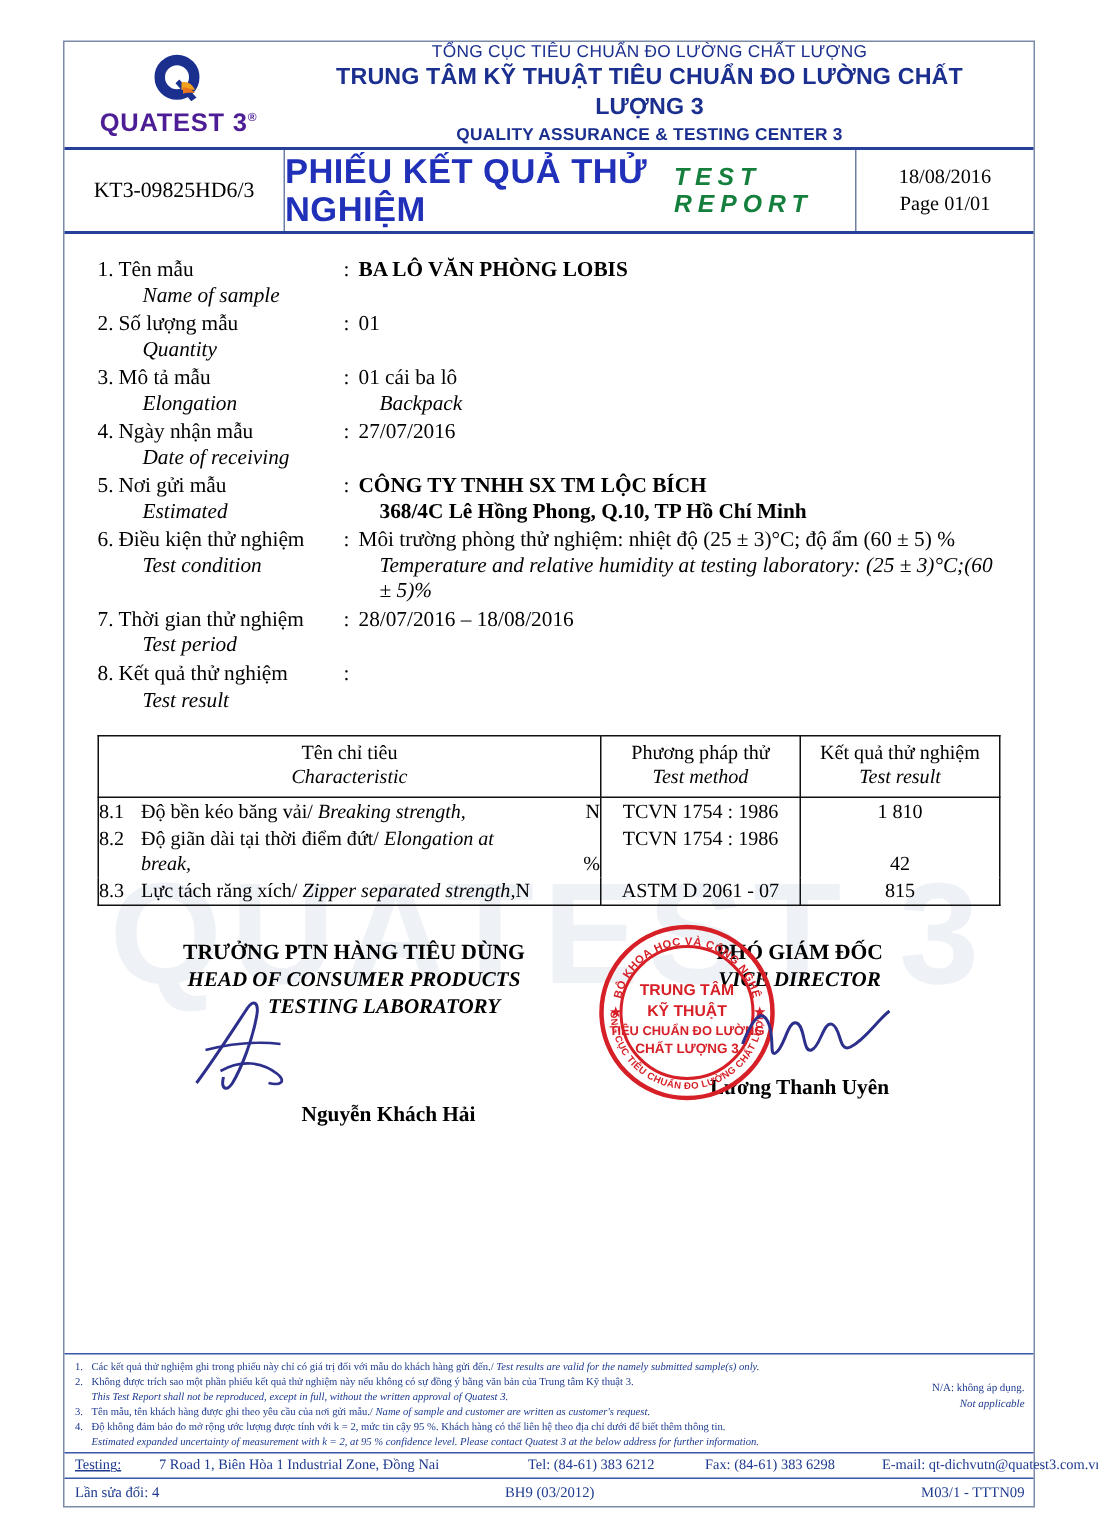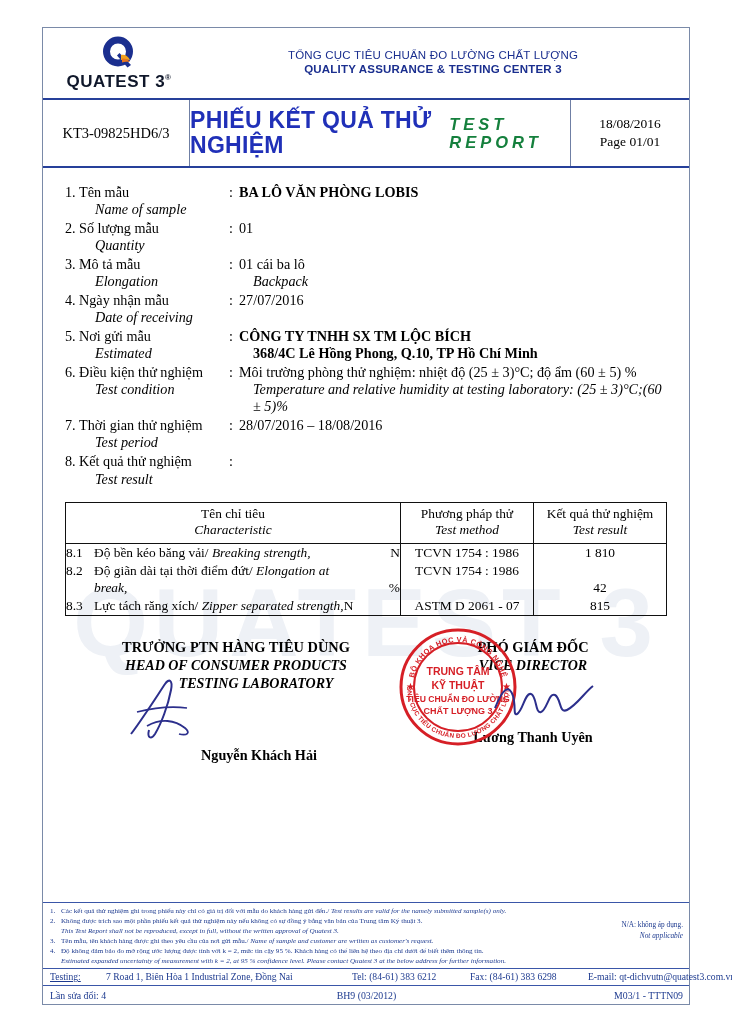--- a/index.html
+++ b/index.html
@@ -49,39 +49,39 @@
     padding-top:2px;
   }
   .logo-q{
     position:relative;width:37px;height:37px;
   }
   .logo-q svg{display:block;}
   .logo-word{
     font-family:"Liberation Sans", sans-serif;
     font-weight:bold;
     font-size:17px;
-    color:#0f172a;
+    color:#4c1d95;
     letter-spacing:0.5px;
     margin-top:-1px;
     white-space:nowrap;
   }
   .logo-word sup{font-size:8px;vertical-align:super;}
   .hdr-titles{
     flex:1;text-align:center;
     font-family:"Liberation Sans", sans-serif;
     color:#1b2f8f;
     padding-right:18px;
   }
   .hdr-l1{font-size:11.5px;font-weight:normal;letter-spacing:.2px;line-height:1.25;}
   .hdr-l2{font-size:15.5px;font-weight:bold;letter-spacing:.1px;line-height:1.3;}
   .hdr-l3{font-size:11.5px;font-weight:bold;letter-spacing:.2px;line-height:1.35;}
   
   .title-band{
     position:relative;z-index:2;
-    display:flex;height:68px;
+    display:flex;height:56px;
     border-bottom:2px solid #26409a;
     box-sizing:border-box;
   }
   .tb-code{
     width:146px;flex:0 0 146px;
     border-right:1px solid #6f7fa4;
     display:flex;align-items:center;justify-content:center;
     font-size:14.5px;
   }
   .tb-main{
@@ -236,20 +236,21 @@
           <circle cx="17" cy="15.5" r="11.5" fill="none" stroke="#1b2f8f" stroke-width="7"></circle>
           <path d="M18.5 17 L30 29 L26.5 31.5 L16 19.5 Z" fill="#1b2f8f"></path>
           <path d="M20 19 C24 18 27 20 29 24 C26 23.5 23 23 20 24 Z" fill="#f0a21e"></path>
           <path d="M21 22.5 C24.5 22 27 23.5 29 26 C26 25.8 23.5 25.5 21 26.5 Z" fill="#e8741c"></path>
         </svg>
       </div>
       <div class="logo-word">QUATEST 3<sup>®</sup></div>
     </div>
     <div class="hdr-titles">
       <div class="hdr-l1">TỔNG CỤC TIÊU CHUẨN ĐO LƯỜNG CHẤT LƯỢNG</div>
+      <div class="hdr-l2">TRUNG TÂM KỸ THUẬT TIÊU CHUẨN ĐO LƯỜNG CHẤT LƯỢNG 3</div>
       <div class="hdr-l3">QUALITY ASSURANCE &amp; TESTING CENTER 3</div>
     </div>
   </div>
 
   <div class="title-band">
     <div class="tb-code">KT3-09825HD6/3</div>
     <div class="tb-main">
       <div class="tb-vn">PHIẾU KẾT QUẢ THỬ NGHIỆM</div>
       <div class="tb-en">TEST REPORT</div>
     </div>

